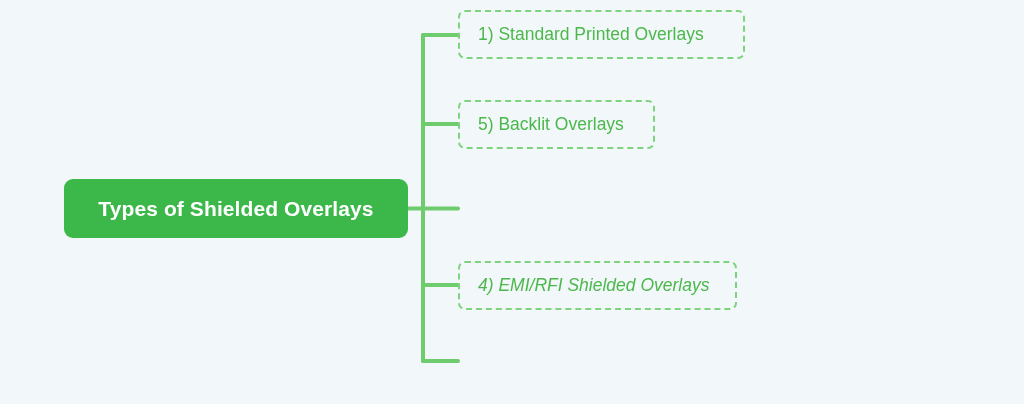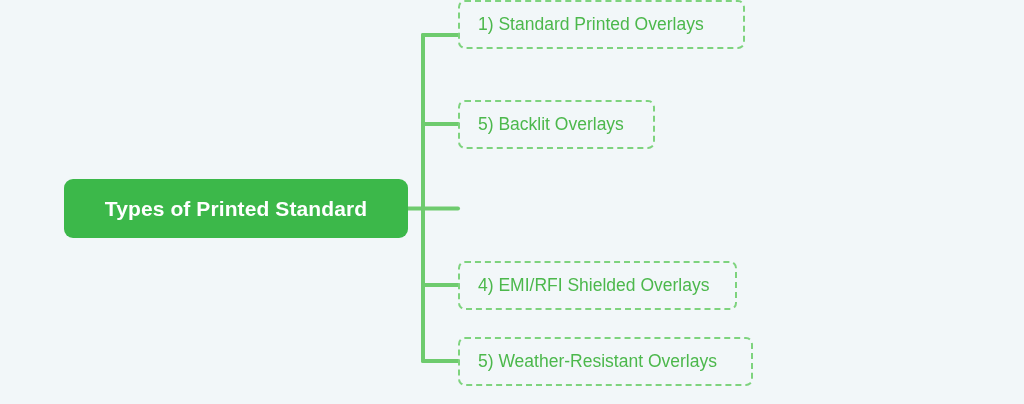--- a/index.html
+++ b/index.html
@@ -65,24 +65,24 @@
   .child-label {
     color: #4cb84c;
     font-size: 17.5px;
     font-weight: 500;
     white-space: nowrap;
     padding-left: 18px;
     padding-right: 18px;
     line-height: 1;
   }
 
-  .child-1 { left: 458px; top: 0;  width: 287px; height: 49px; }
+  .child-1 { left: 458px; top: 10px;  width: 287px; height: 49px; }
   .child-2 { left: 458px; top: 100px; width: 197px; height: 49px; }
   .child-3 { left: 458px; top: 184px; width: 234px; height: 49px; }
-  .child-4 { left: 458px; top: 261px; width: 279px; height: 49px; }
+  .child-4 { left: 458px; top: 261px; width: 279px; height: 49px; font-style: italic; }
   .child-5 { left: 458px; top: 337px; width: 295px; height: 49px; }
 </style>
 </head>
 <body>
 
 <div id="mindmap">
 
   <svg id="connectors" viewBox="0 0 1024 404" xmlns="http://www.w3.org/2000/svg">
     <g fill="none" stroke="#6ecb6e" stroke-width="4" stroke-linecap="round" stroke-linejoin="round">
 
@@ -92,33 +92,30 @@
 
       <path d="M 423 35  H 458"></path>
       <path d="M 423 124 H 458"></path>
       <path d="M 423 208.5 H 458"></path>
       <path d="M 423 285 H 458"></path>
       <path d="M 423 361 H 458"></path>
     </g>
   </svg>
 
   <div class="root-node">
-    <span class="root-label">Types of Printed Standard</span>
+    <span class="root-label">Types of Shielded Overlays</span>
   </div>
 
   <div class="child-node child-1">
     <span class="child-label">1) Standard Printed Overlays</span>
   </div>
 
   <div class="child-node child-2">
     <span class="child-label">5) Backlit Overlays</span>
   </div>
 
 
   <div class="child-node child-4">
     <span class="child-label">4) EMI/RFI Shielded Overlays</span>
   </div>
 
-  <div class="child-node child-5">
-    <span class="child-label">5) Weather-Resistant Overlays</span>
-  </div>
 
 </div>
 
 </body></html>

